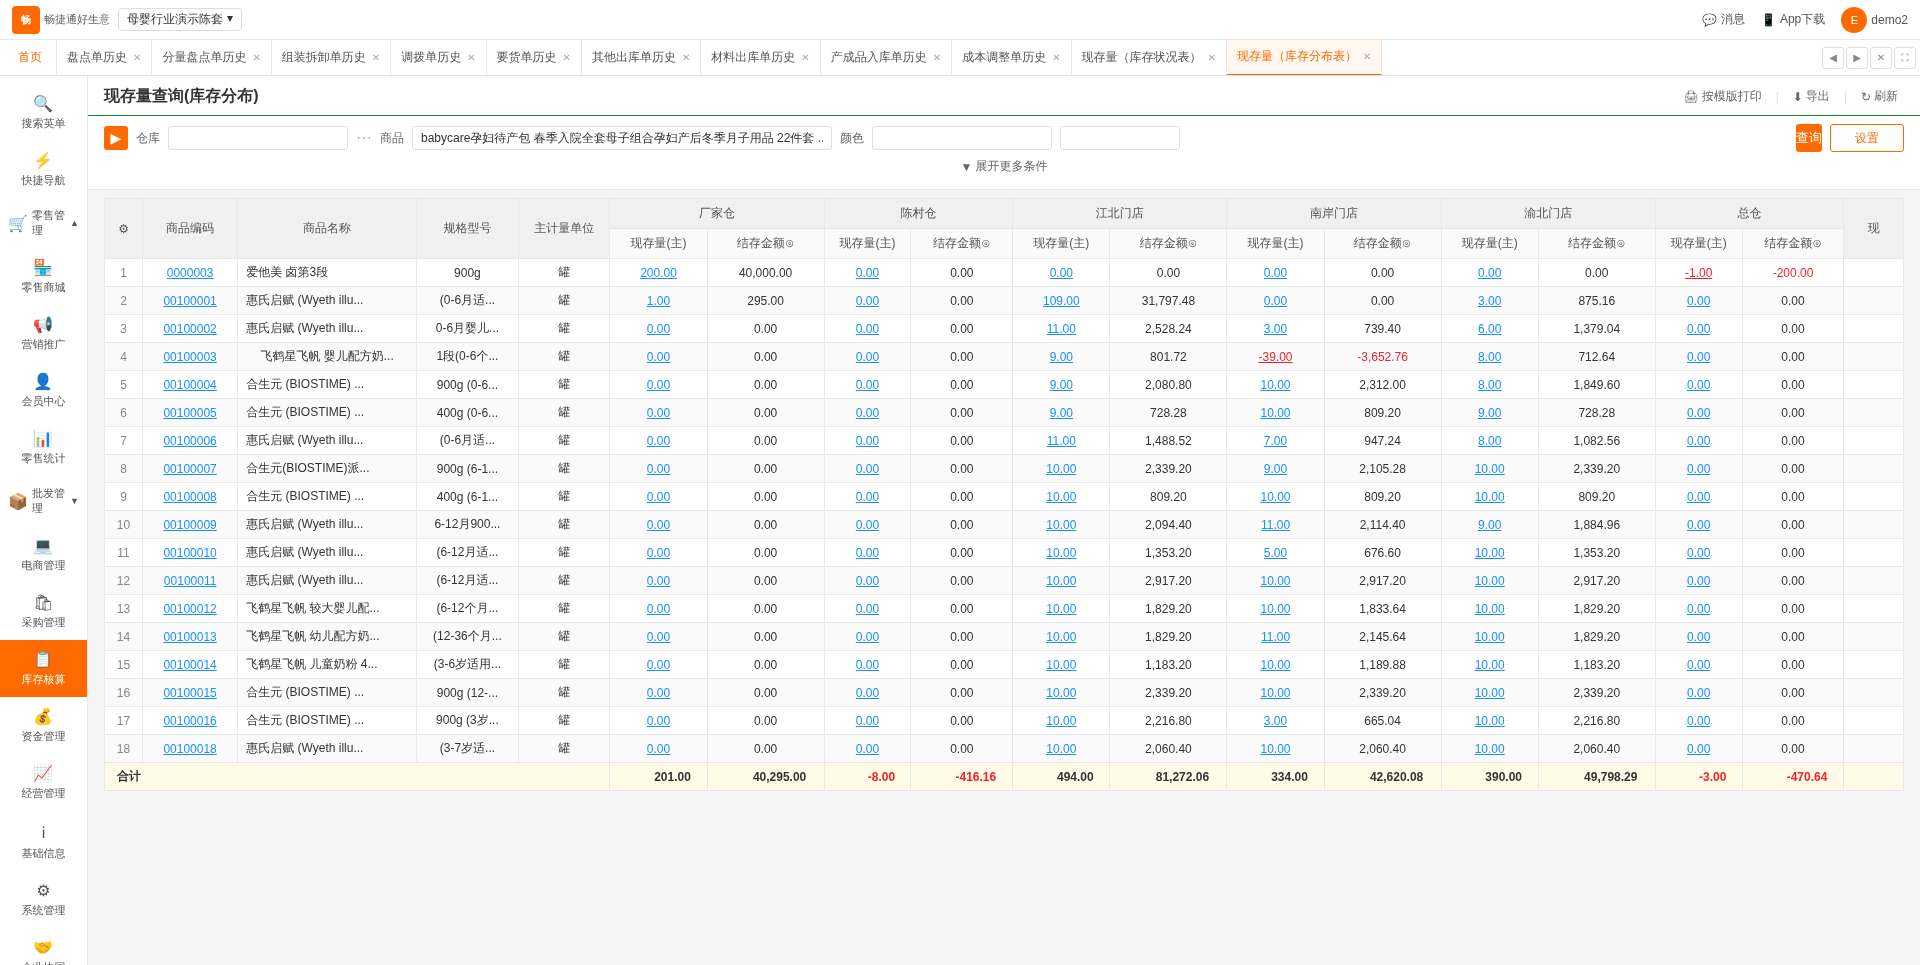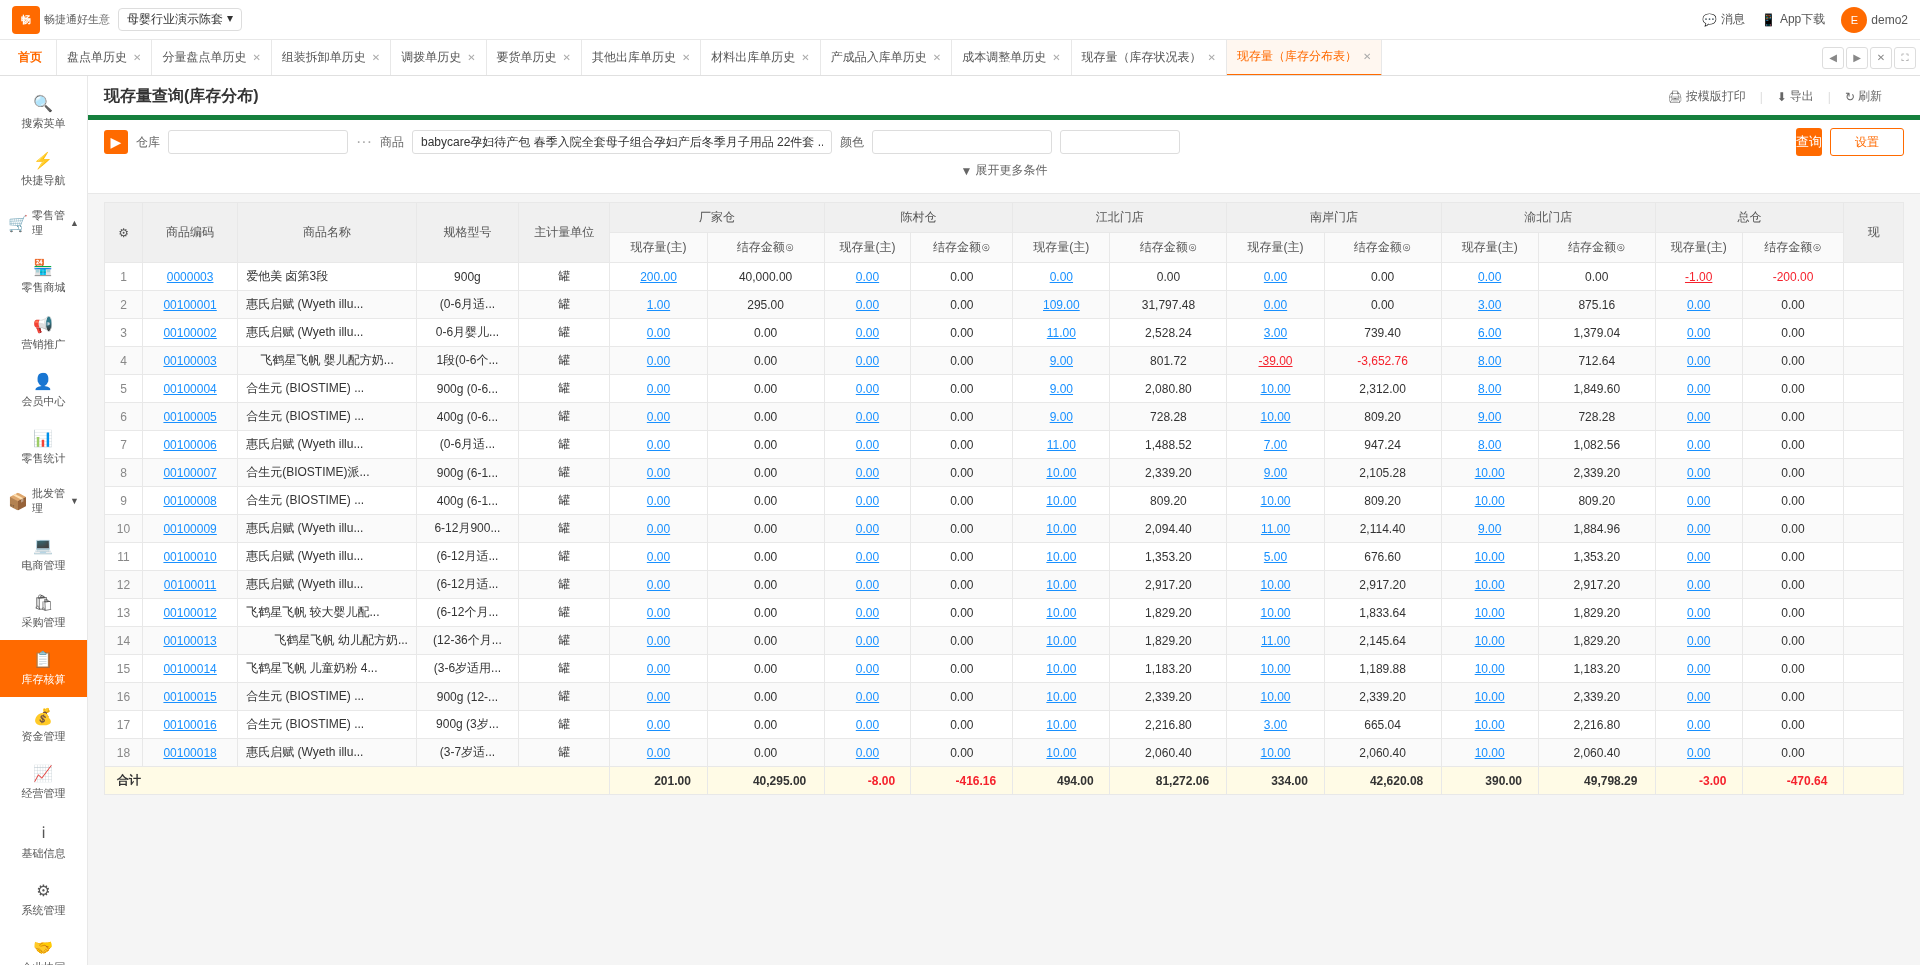--- a/index.html
+++ b/index.html
@@ -40,21 +40,21 @@
       gap: 4px;
       padding: 0 10px;
       height: 36px;
       font-size: 12px;
       color: #555;
       cursor: pointer;
       border-right: 1px solid #e8e8e8;
       white-space: nowrap;
       flex-shrink: 0;
     }
-    .nav-tab.home { color: #ff6a00; font-weight: bold; padding: 0 14px; }
+    .nav-tab.home { color: #ff6a00; font-weight: normal; padding: 0 14px; }
     .nav-tab.active { background: #fff7f0; color: #ff6a00; border-bottom: 2px solid #ff6a00; }
     .nav-tab .close-x { color: #aaa; font-size: 10px; margin-left: 2px; }
     .nav-arrows { display: flex; align-items: center; gap: 2px; margin-left: auto; }
     .nav-arrow { width: 22px; height: 22px; border: 1px solid #ddd; border-radius: 3px; display: flex; align-items: center; justify-content: center; cursor: pointer; color: #888; font-size: 10px; }
 
     
     .main-layout { display: flex; height: calc(965px - 76px); }
 
     
     .sidebar {
@@ -85,22 +85,22 @@
       flex: 1;
       overflow: hidden;
       display: flex;
       flex-direction: column;
       background: #f5f5f5;
     }
 
     
     .page-header {
       background: #fff;
-      padding: 10px 32px 0 16px;
-      border-bottom: 5px solid #15803d;
+      padding: 10px 16px 0 16px;
+      border-bottom: 1px solid #15803d;
     }
     .page-title-row {
       display: flex;
       align-items: center;
       justify-content: space-between;
       margin-bottom: 8px;
     }
     .page-title { font-size: 16px; font-weight: bold; color: #333; }
     .page-actions { display: flex; align-items: center; gap: 8px; }
     .btn-print, .btn-export, .btn-refresh {
@@ -678,21 +678,21 @@
               <td>1,833.64</td>
               <td class="td-link">10.00</td>
               <td>1,829.20</td>
               <td class="td-link">0.00</td>
               <td>0.00</td>
               <td></td>
             </tr>
             <tr style="background: rgb(250, 250, 250);">
               <td class="row-num">14</td>
               <td class="td-link">00100013</td>
-              <td style="text-align: right;">飞鹤星飞帆 幼儿配方奶...</td>
+              <td style="text-align: left;">飞鹤星飞帆 幼儿配方奶...</td>
               <td>(12-36个月...</td>
               <td>罐</td>
               <td class="td-link">0.00</td>
               <td>0.00</td>
               <td class="td-link">0.00</td>
               <td>0.00</td>
               <td class="td-link">10.00</td>
               <td>1,829.20</td>
               <td class="td-link">11.00</td>
               <td>2,145.64</td>

